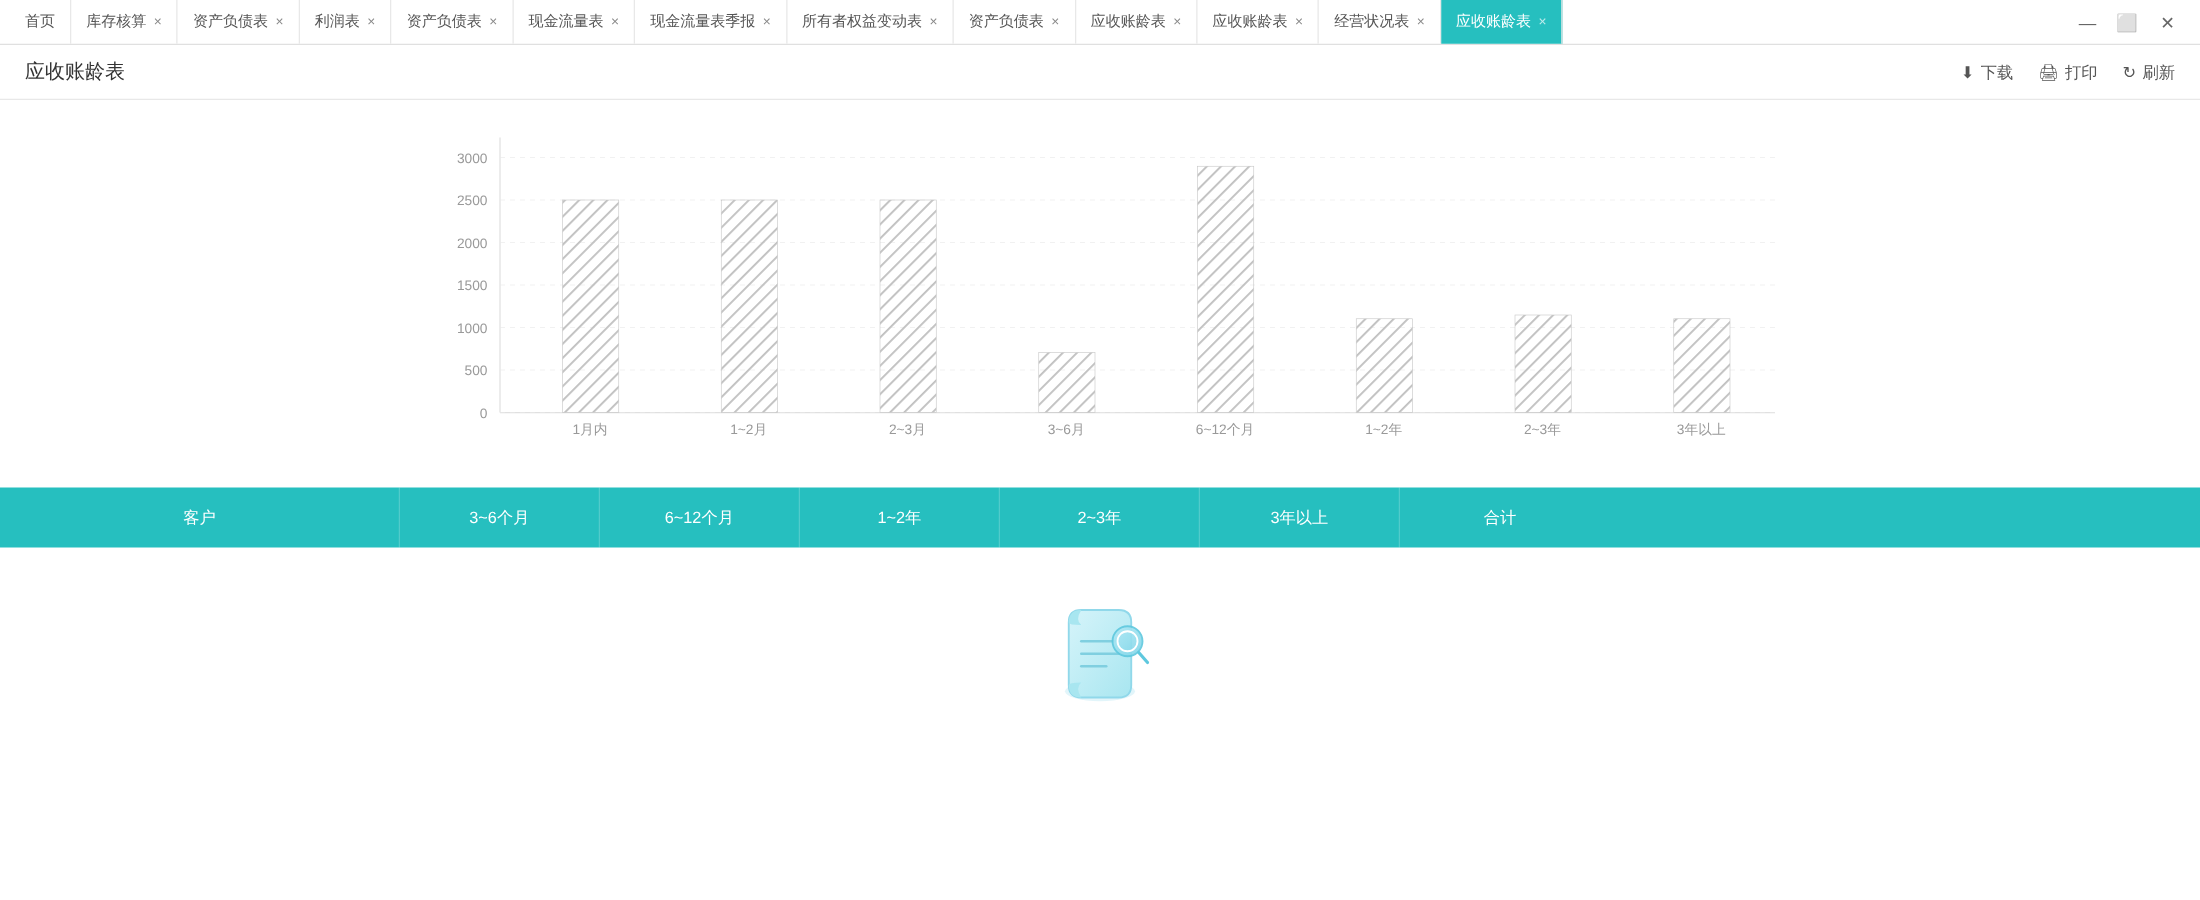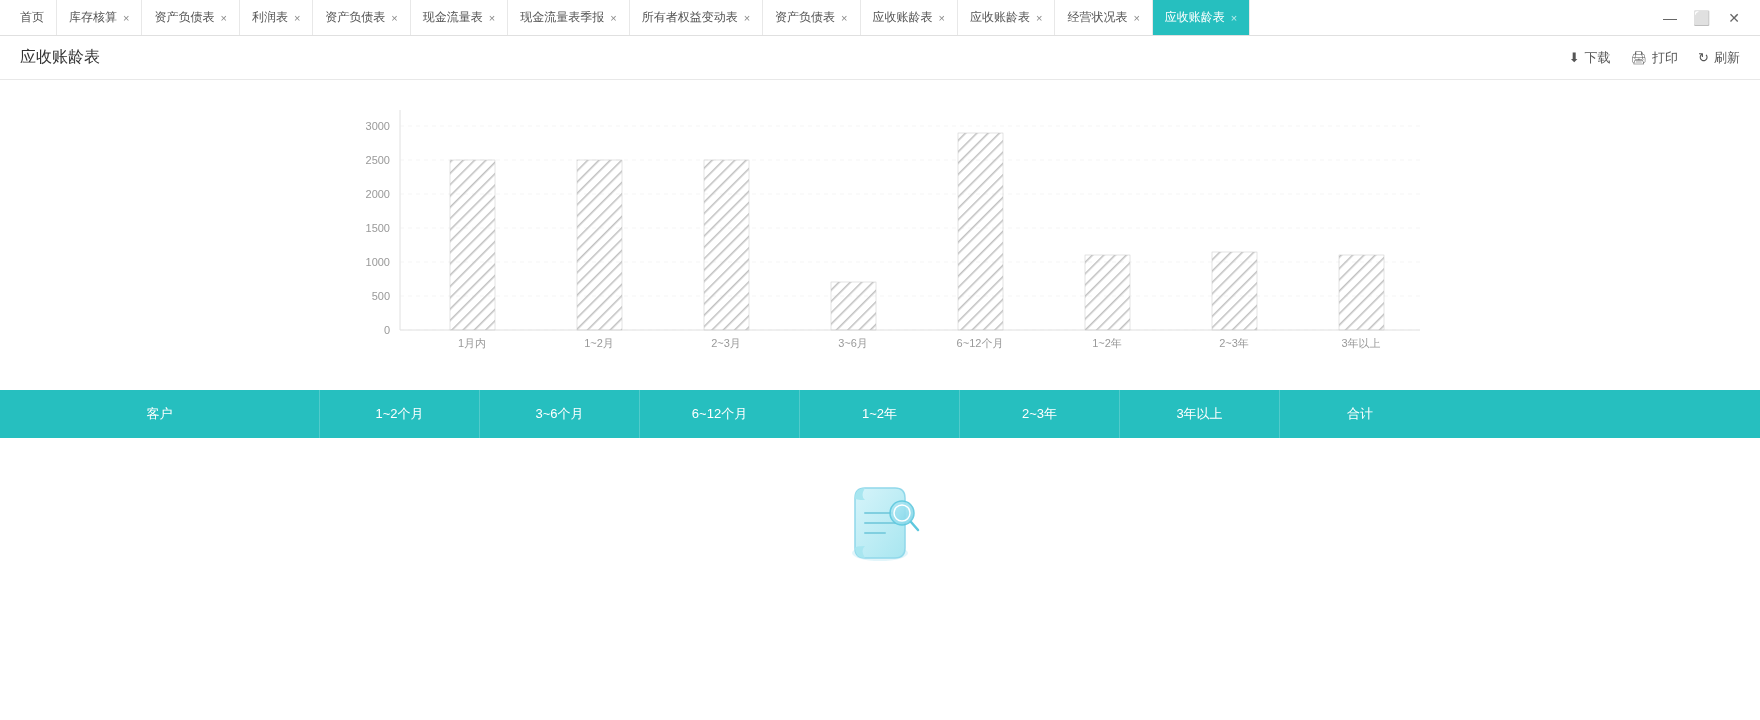--- a/index.html
+++ b/index.html
@@ -298,23 +298,20 @@
 
         <rect x="1009" y="155" width="45" height="75" class="hatch"></rect>
         <text x="1031" y="247" text-anchor="middle" font-size="11" fill="#999">3年以上</text>
       </svg>
     </div>
   </div>
 
   <div class="table-header">
     <div class="th-cell">
       <span>客户</span>
-    </div>
-    <div class="th-cell">
-      <span>1~2个月</span>
     </div>
     <div class="th-cell">
       <span>3~6个月</span>
     </div>
     <div class="th-cell">
       <span>6~12个月</span>
     </div>
     <div class="th-cell">
       <span>1~2年</span>
     </div>

